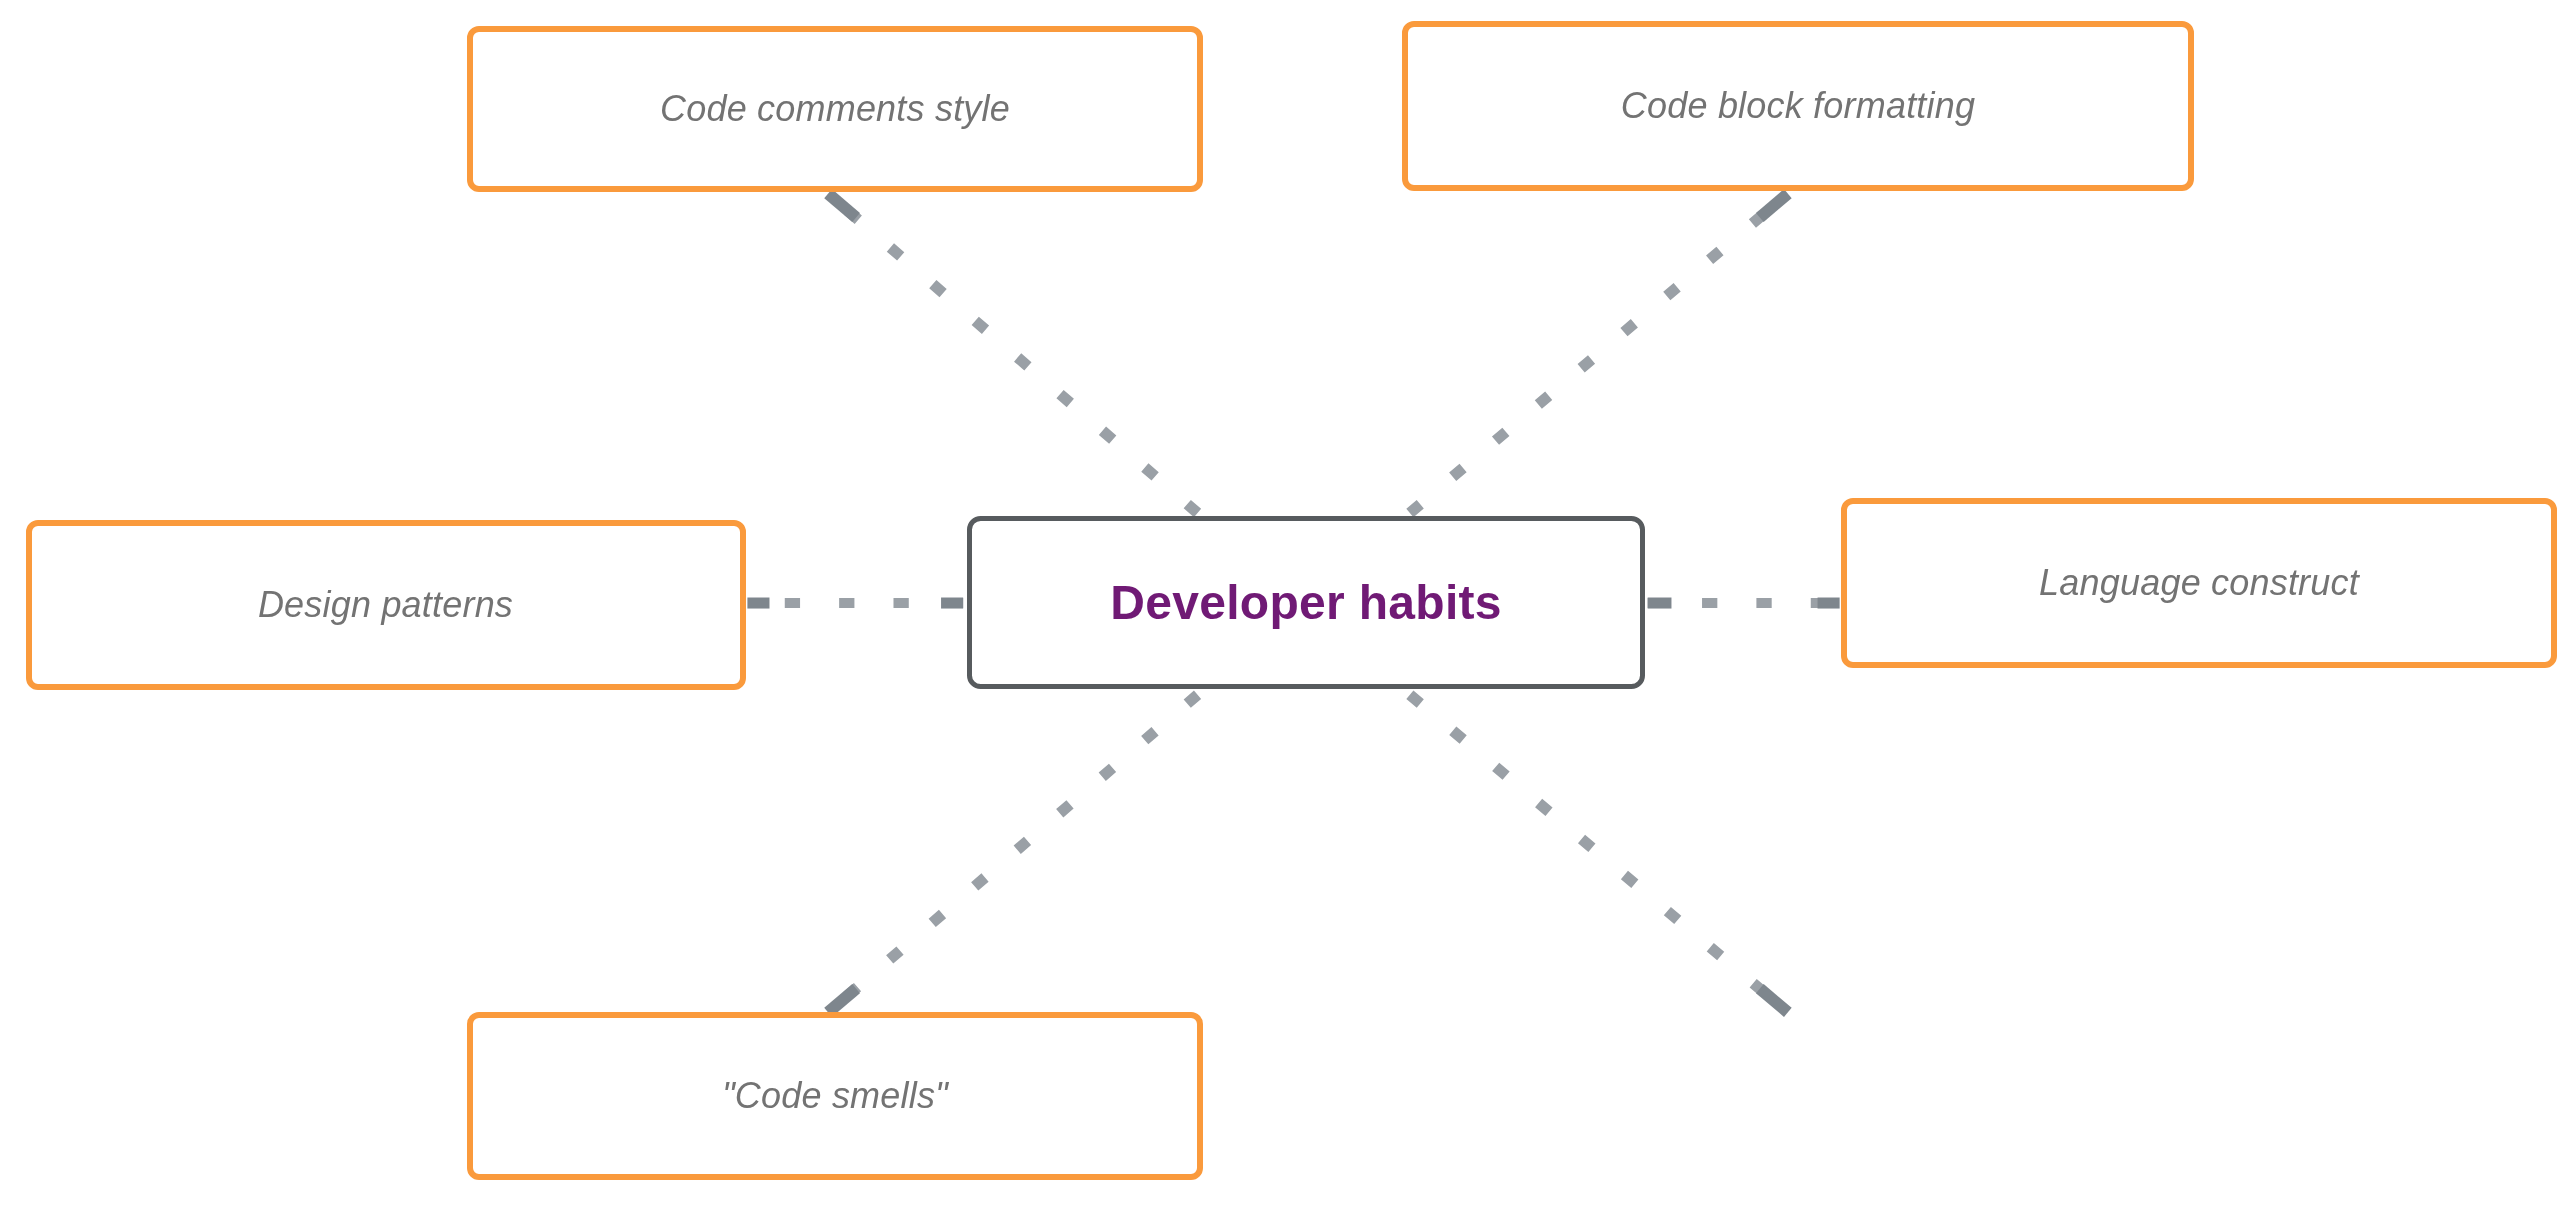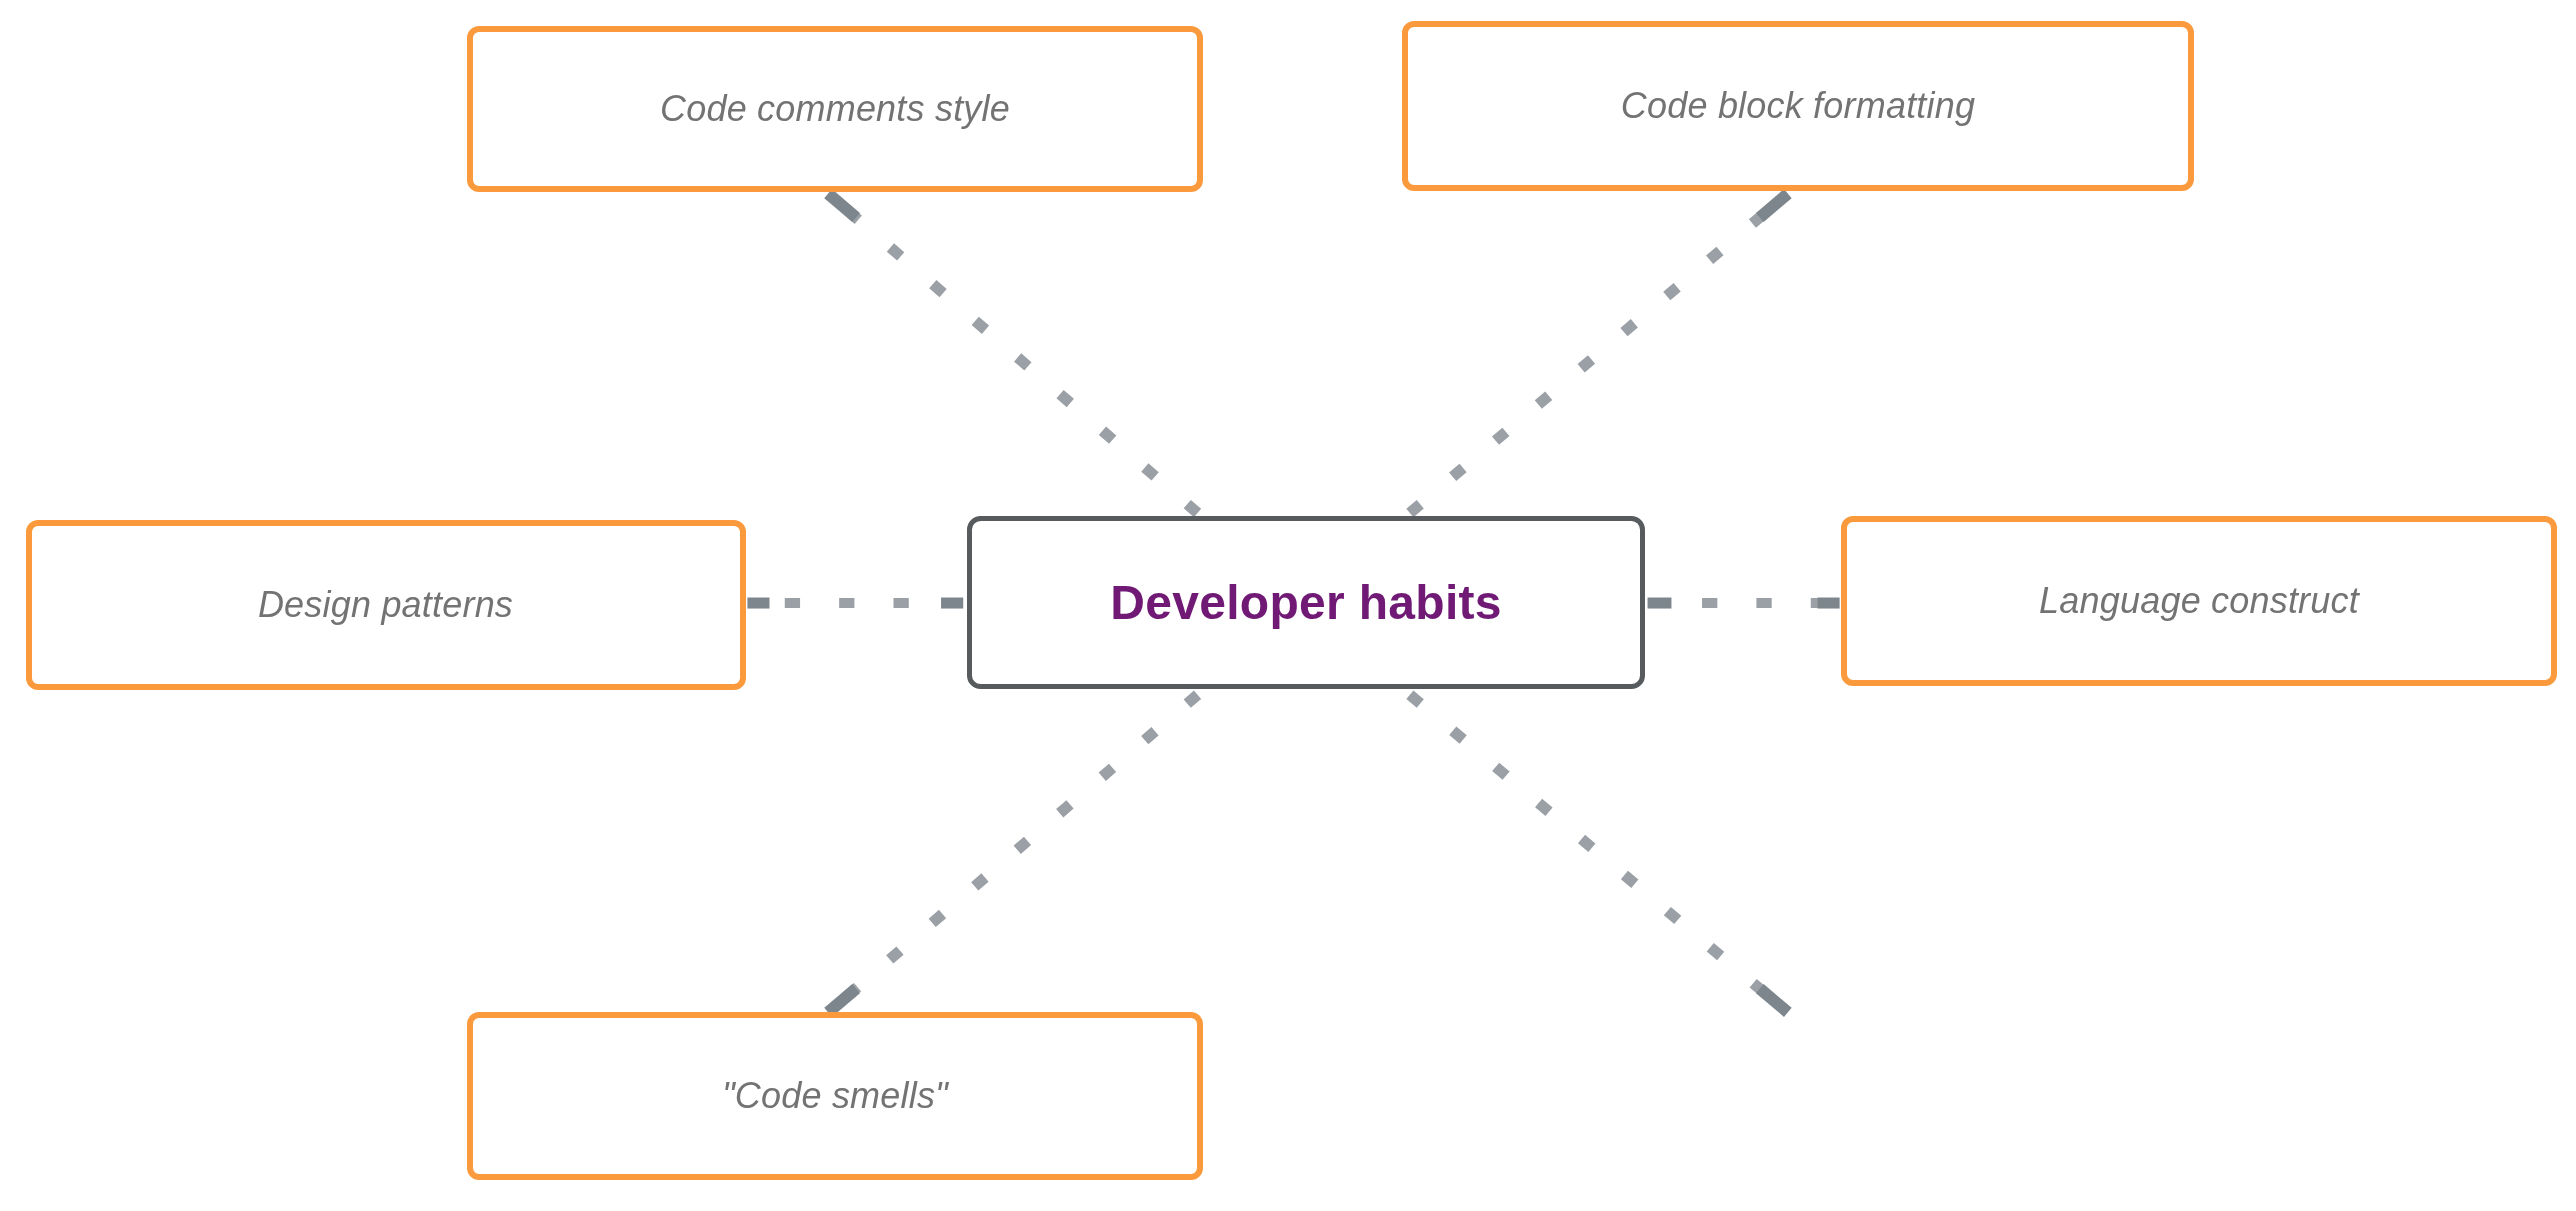--- a/index.html
+++ b/index.html
@@ -58,21 +58,21 @@
     font-size: 48px;
     color: #701a75;
     line-height: 1.2;
     letter-spacing: 0.3px;
   }
   
   #node-code-comments-style { left: 467px;  top: 25.5px;   width: 736px; height: 166px; }
   #node-code-block-formatting { left: 1402px; top: 21px;  width: 792px; height: 170px; }
   #node-design-patterns     { left: 25.5px;   top: 520px;  width: 720px; height: 170px; }
   #node-developer-habits    { left: 967px; top: 516px;  width: 678px; height: 173px; }
-  #node-language-construct  { left: 1841px; top: 516px;  width: 716px; height: 170px; }
+  #node-language-construct  { left: 1841px; top: 498px;  width: 716px; height: 170px; }
   #node-code-smells         { left: 467px;  top: 1012px; width: 736px; height: 168px; }
   #node-identifiers-naming  { left: 1418px; top: 1012px; width: 736px; height: 180px; }
 </style>
 </head>
 <body>
 
 <div id="canvas">
 
   <svg id="edges" viewBox="0 0 3033 1427" xmlns="http://www.w3.org/2000/svg">
 

